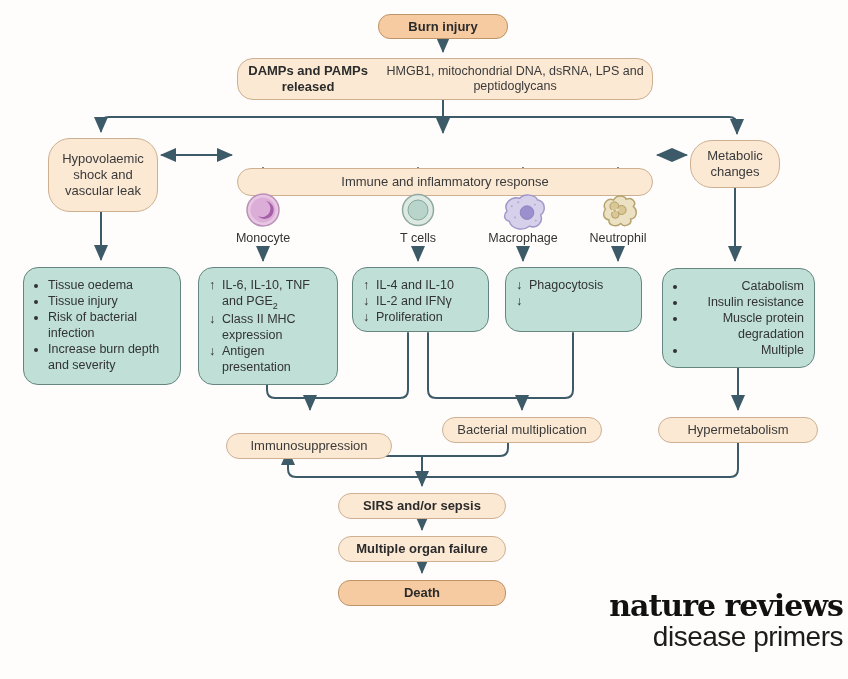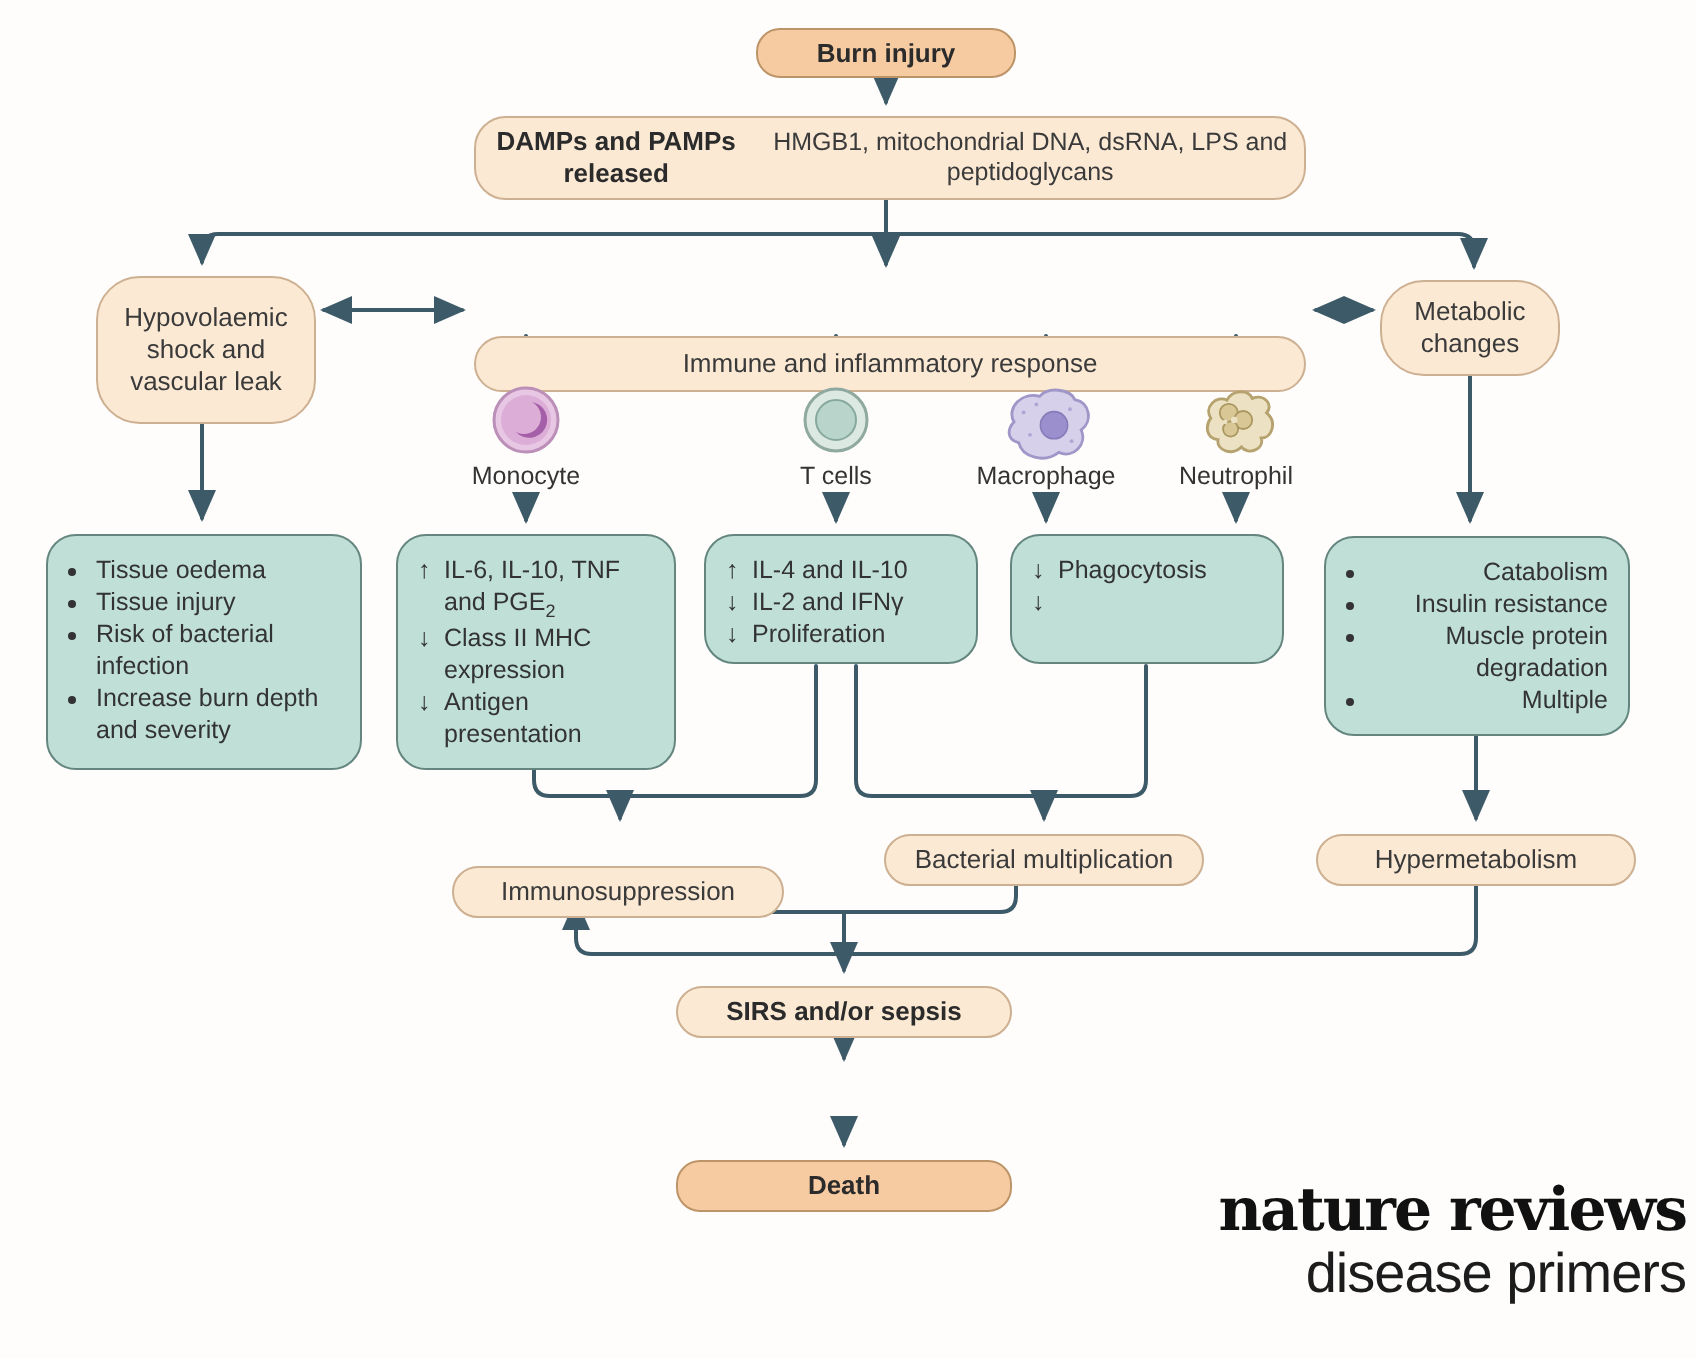--- a/index.html
+++ b/index.html
@@ -177,20 +177,21 @@
       <li>Muscle protein degradation</li>
       <li>Multiple</li>
     </ul>
   </div>
 
   <div class="node peach fs13" style="left:226px;top:417px;width:166px;height:26px;margin-top:16px;">Immunosuppression</div>
   <div class="node peach fs13" style="left:442px;top:417px;width:160px;height:26px;">Bacterial multiplication</div>
   <div class="node peach fs13" style="left:658px;top:417px;width:160px;height:26px;">Hypermetabolism</div>
 
   <div class="node peach fs13 bold" style="left:338px;top:493px;width:168px;height:26px;">SIRS and/or sepsis</div>
+  <div class="node peach fs13 bold" style="left:338px;top:536px;width:168px;height:26px;">Multiple organ failure</div>
   <div class="node peach-dark fs13 bold" style="left:338px;top:580px;width:168px;height:26px;">Death</div>
 
   <div id="logo">
     <div class="l1">nature reviews</div>
     <div class="l2">disease primers</div>
   </div>
 
 </div>
 
 </body></html>

